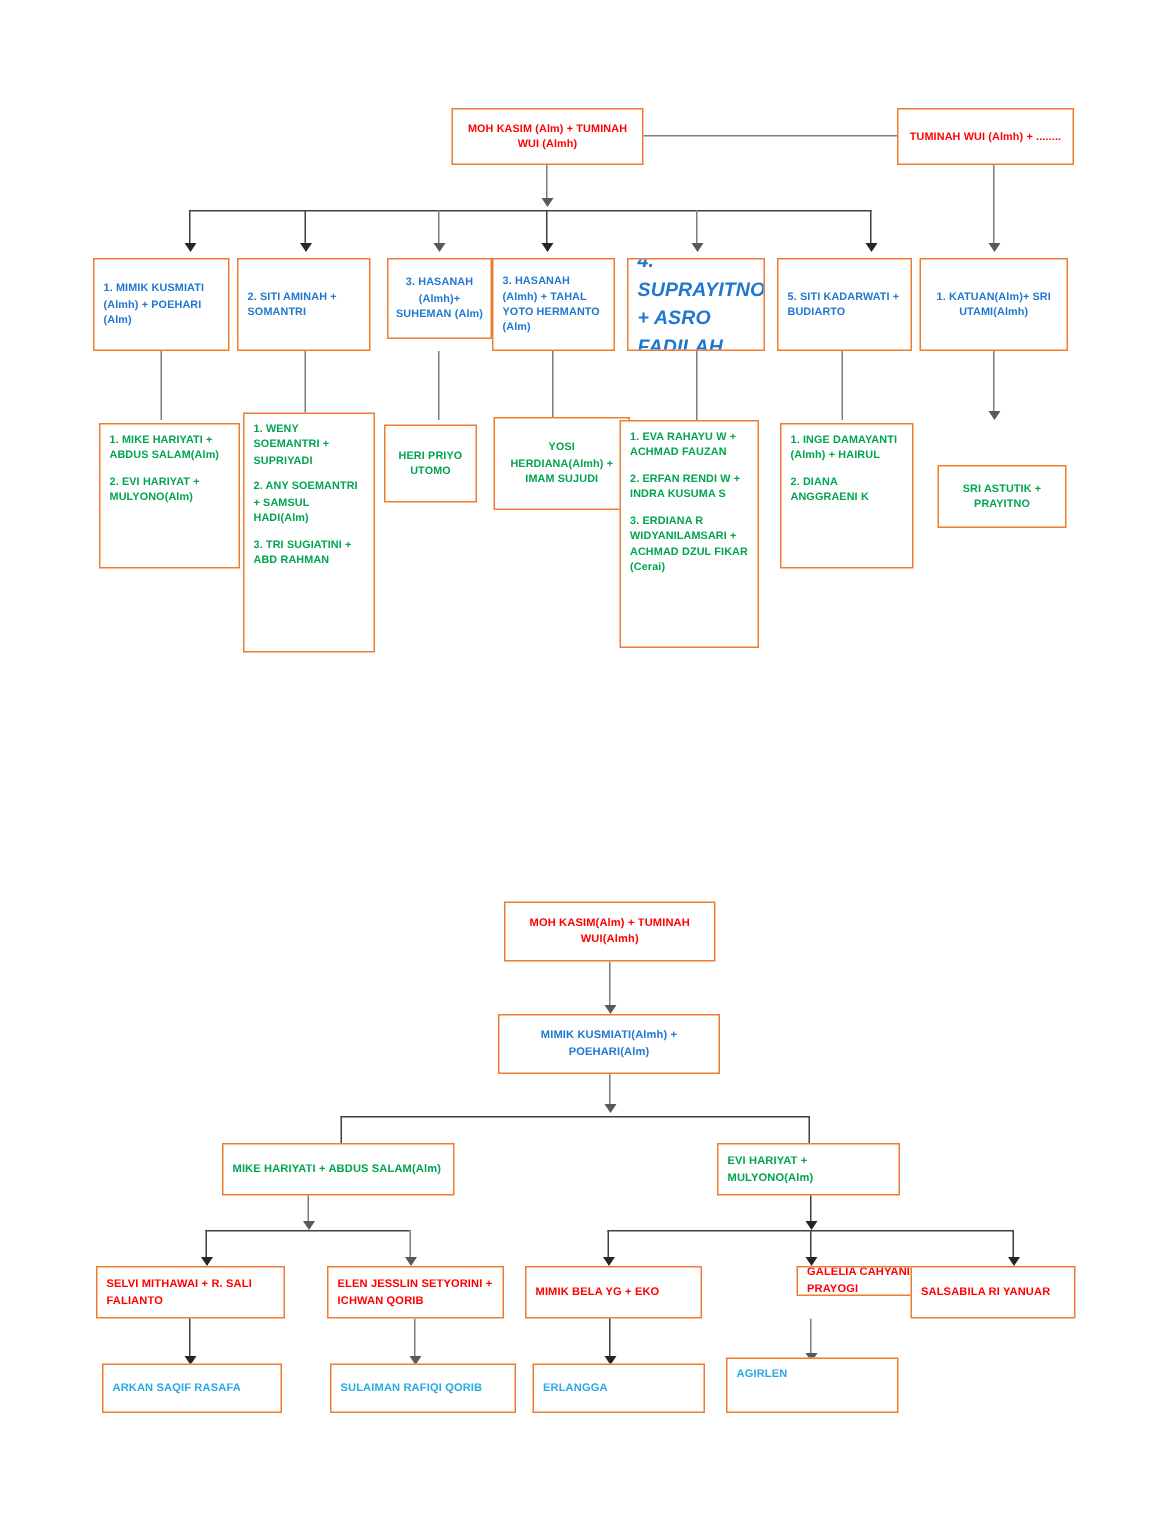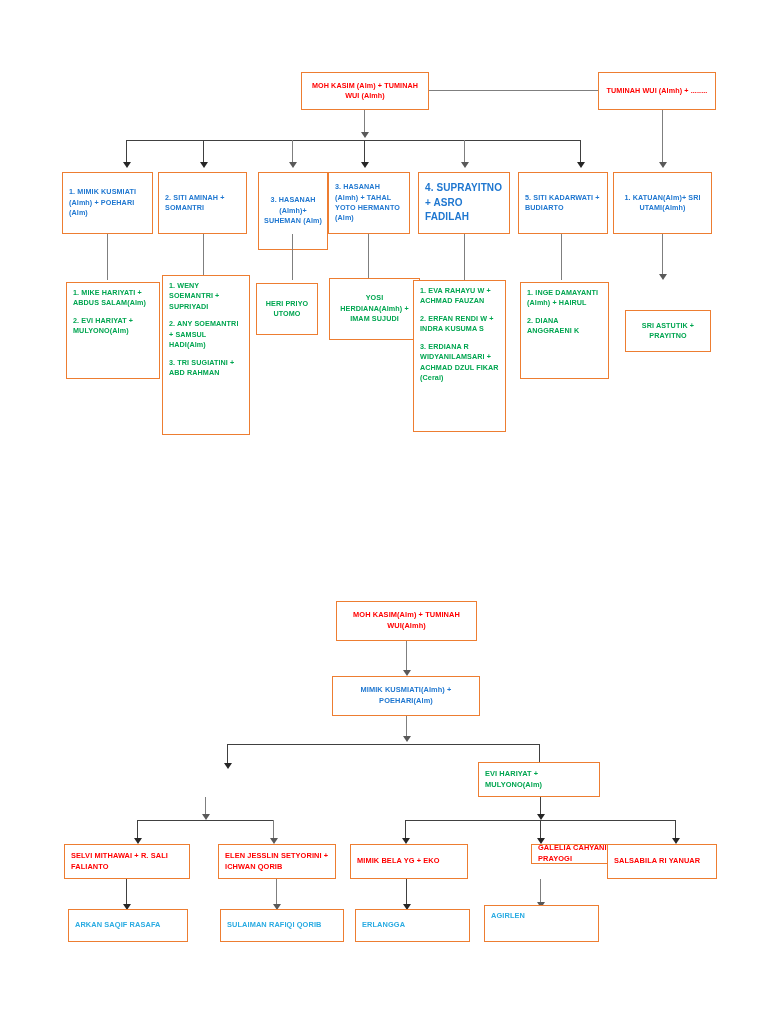--- a/index.html
+++ b/index.html
@@ -102,29 +102,29 @@
   <div class="arrow" style="left:658.5px; top:162px;"></div>
 
   <div class="node vc ta-l pad-l c-blue" style="left:62px; top:172px; width:91px; height:62px; font-size:7.2px;">
     <span class="txt">1. MIMIK KUSMIATI (Almh) + POEHARI (Alm)</span>
   </div>
 
   <div class="node vc ta-l pad-l c-blue" style="left:158px; top:172px; width:89px; height:62px; font-size:7.2px;">
     <span class="txt">2. SITI AMINAH + SOMANTRI</span>
   </div>
 
-  <div class="node vc ta-c pad-c c-blue" style="left:258px; top:172px; width:70px; height:78px; font-size:7.2px;">
+  <div class="node vc ta-c pad-c c-blue" style="left:258px; top:172px; width:70px; height:54px; font-size:7.2px;">
     <span class="txt">3. HASANAH (Almh)+ SUHEMAN (Alm)</span>
   </div>
 
   <div class="node vc ta-l pad-l c-blue" style="left:328px; top:172px; width:82px; height:62px; font-size:7.2px;">
     <span class="txt">3. HASANAH (Almh) + TAHAL YOTO HERMANTO (Alm)</span>
   </div>
 
-  <div class="node vc ta-l pad-l c-blue" style="left:418px; top:172px; width:92px; height:62px; font-size:10px;">
+  <div class="node vc ta-l pad-l c-blue" style="left:418px; top:172px; width:92px; height:62px; font-size:13px;font-style:italic;">
     <span class="txt">4. SUPRAYITNO + ASRO FADILAH</span>
   </div>
 
   <div class="node vc ta-l pad-l c-blue" style="left:518px; top:172px; width:90px; height:62px; font-size:7.2px;">
     <span class="txt">5. SITI KADARWATI + BUDIARTO</span>
   </div>
 
   <div class="node vc ta-c pad-c c-blue" style="left:613px; top:172px; width:99px; height:62px; font-size:7.2px;">
     <span class="txt">1. KATUAN(Alm)+ SRI UTAMI(Almh)</span>
   </div>
@@ -185,20 +185,23 @@
 
   <div class="vline" style="left:406px; top:716px; height:24px;"></div>
   <div class="arrow" style="left:402.5px; top:736px;"></div>
 
   <div class="hline dark" style="left:227px; top:744px; width:313px;"></div>
   <div class="vline dark" style="left:227px; top:744px; height:22px;"></div>
   <div class="arrow dark" style="left:223.5px; top:763px;"></div>
   <div class="vline dark" style="left:539px; top:744px; height:22px;"></div>
   <div class="arrow dark" style="left:535.5px; top:763px;"></div>
 
+  <div class="node vc ta-l pad-l c-green" style="left:148px; top:762px; width:155px; height:35px; font-size:7.4px;">
+    <span class="txt">MIKE HARIYATI + ABDUS SALAM(Alm)</span>
+  </div>
 
   <div class="node vc ta-l pad-l c-green" style="left:478px; top:762px; width:122px; height:35px; font-size:7.4px;">
     <span class="txt">EVI HARIYAT + MULYONO(Alm)</span>
   </div>
 
   <div class="vline" style="left:205px; top:797px; height:20px;"></div>
   <div class="arrow" style="left:201.5px; top:814px;"></div>
   <div class="hline dark" style="left:137px; top:820px; width:136px;"></div>
   <div class="vline dark" style="left:137px; top:820px; height:21px;"></div>
   <div class="arrow dark" style="left:133.5px; top:838px;"></div>

